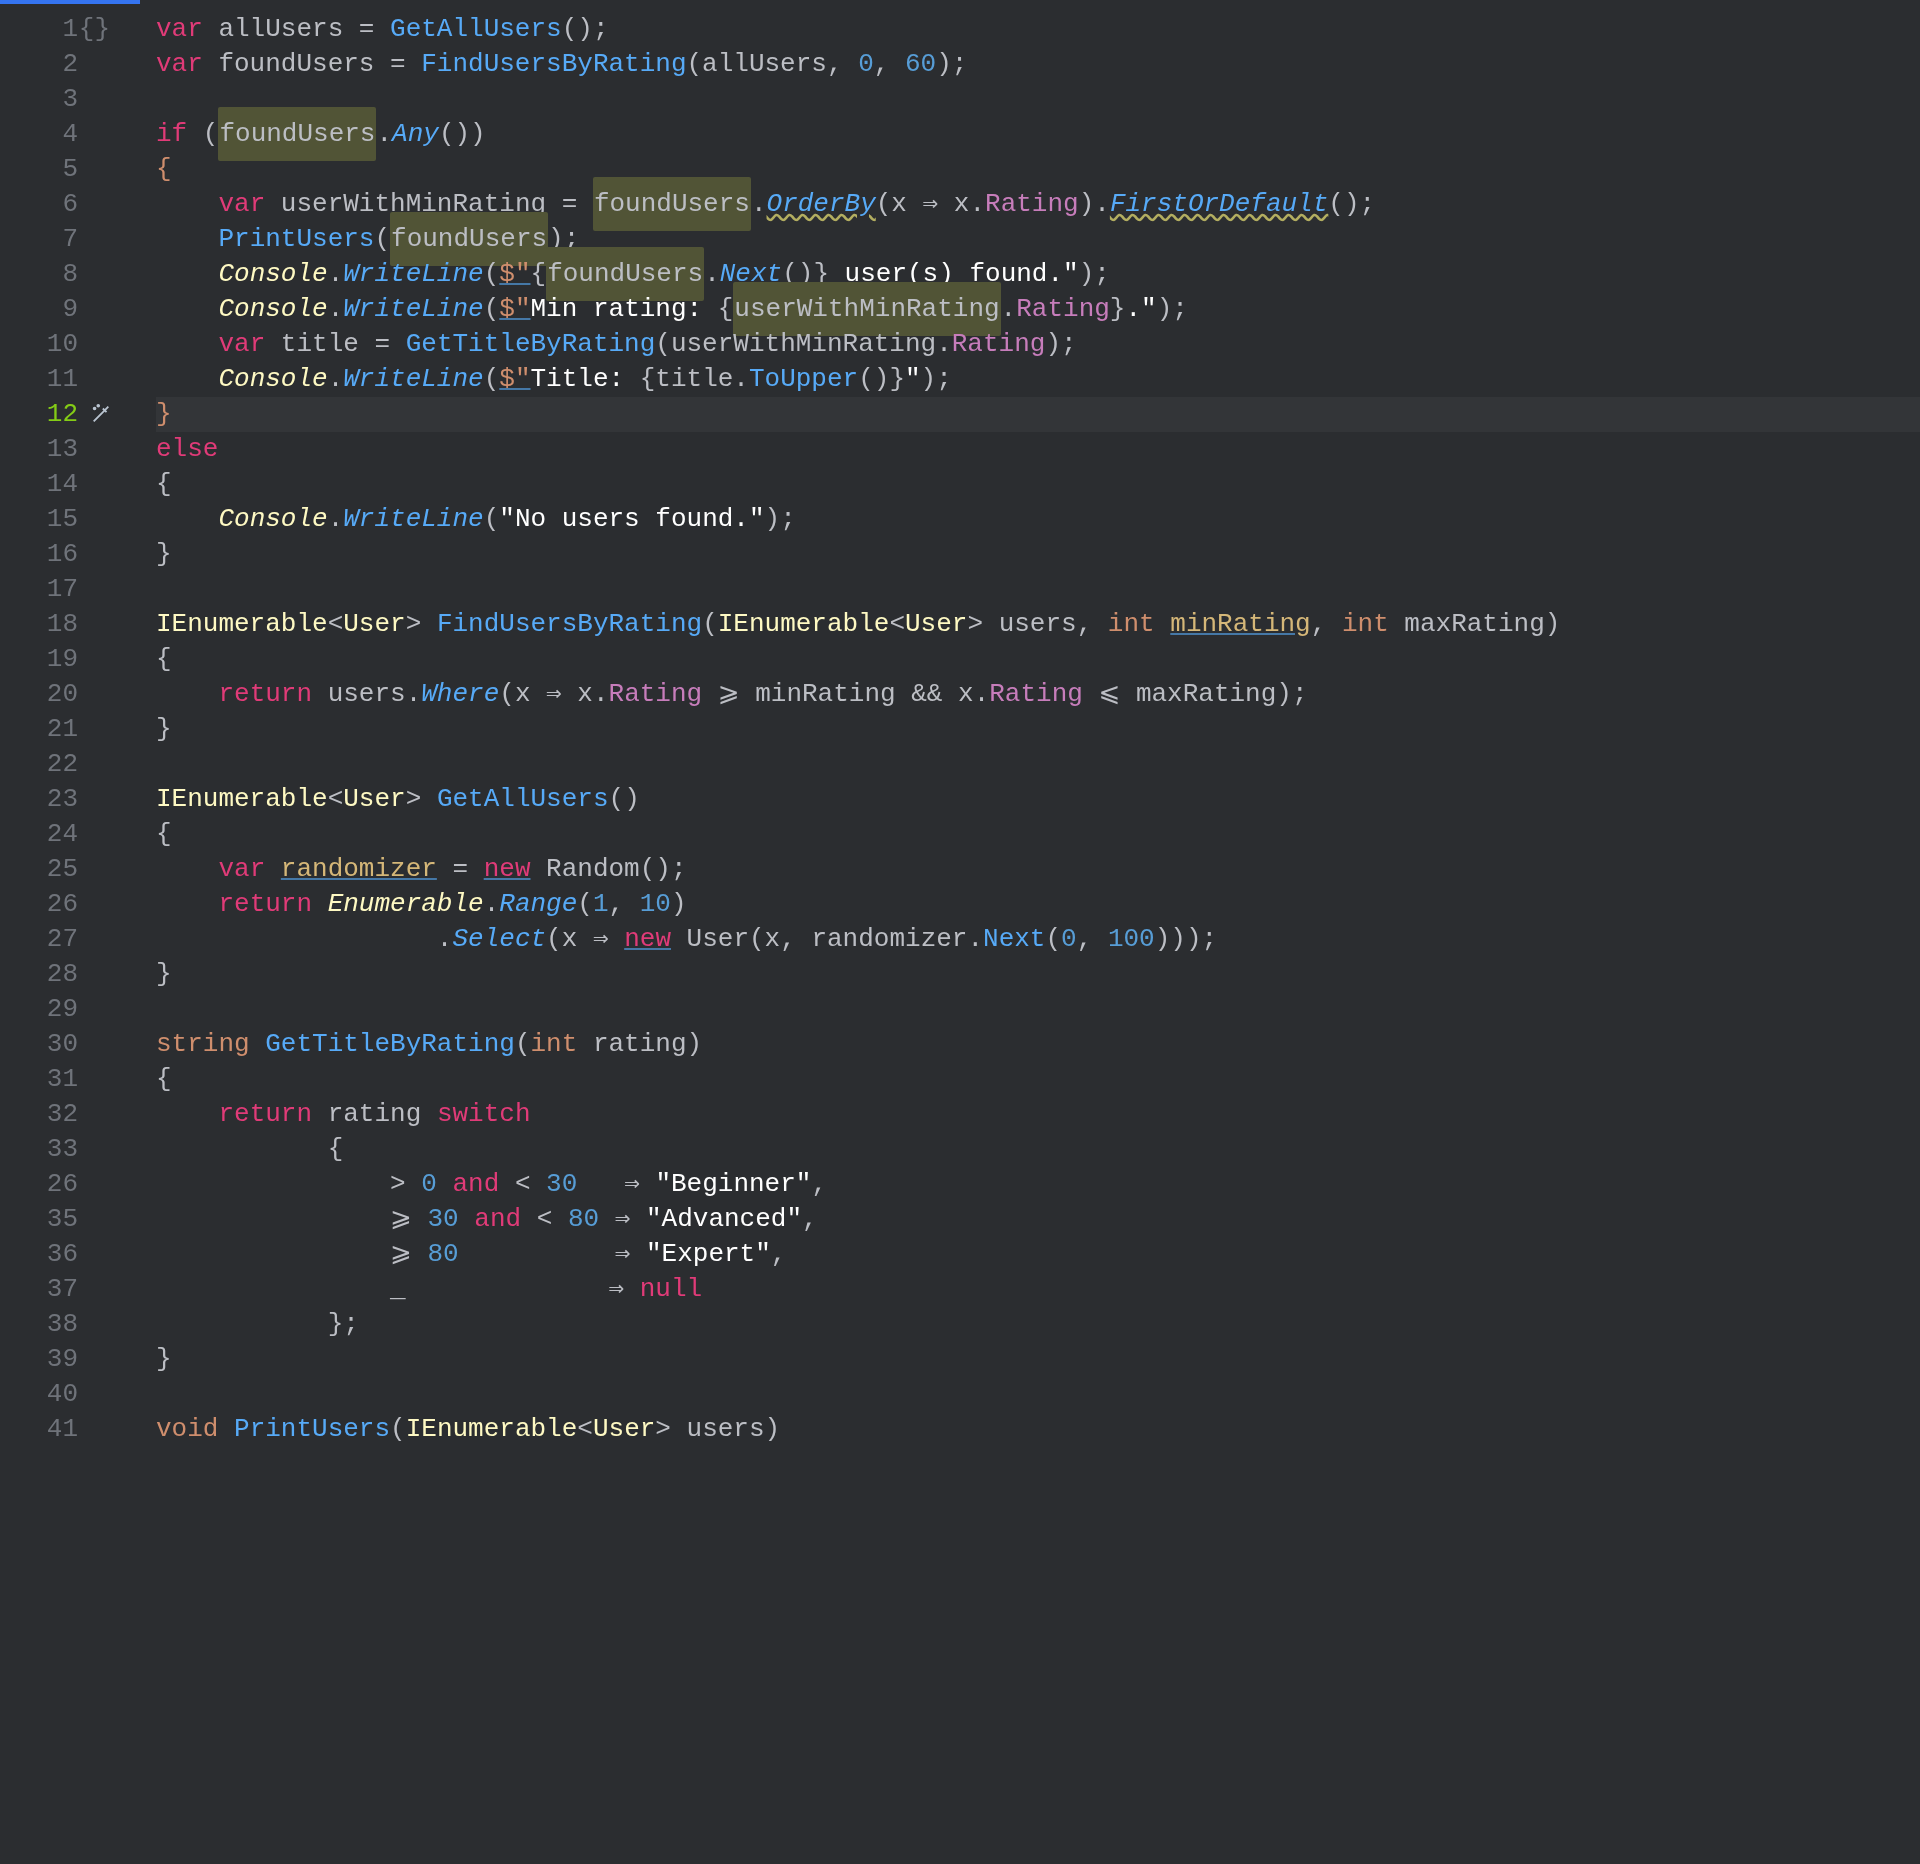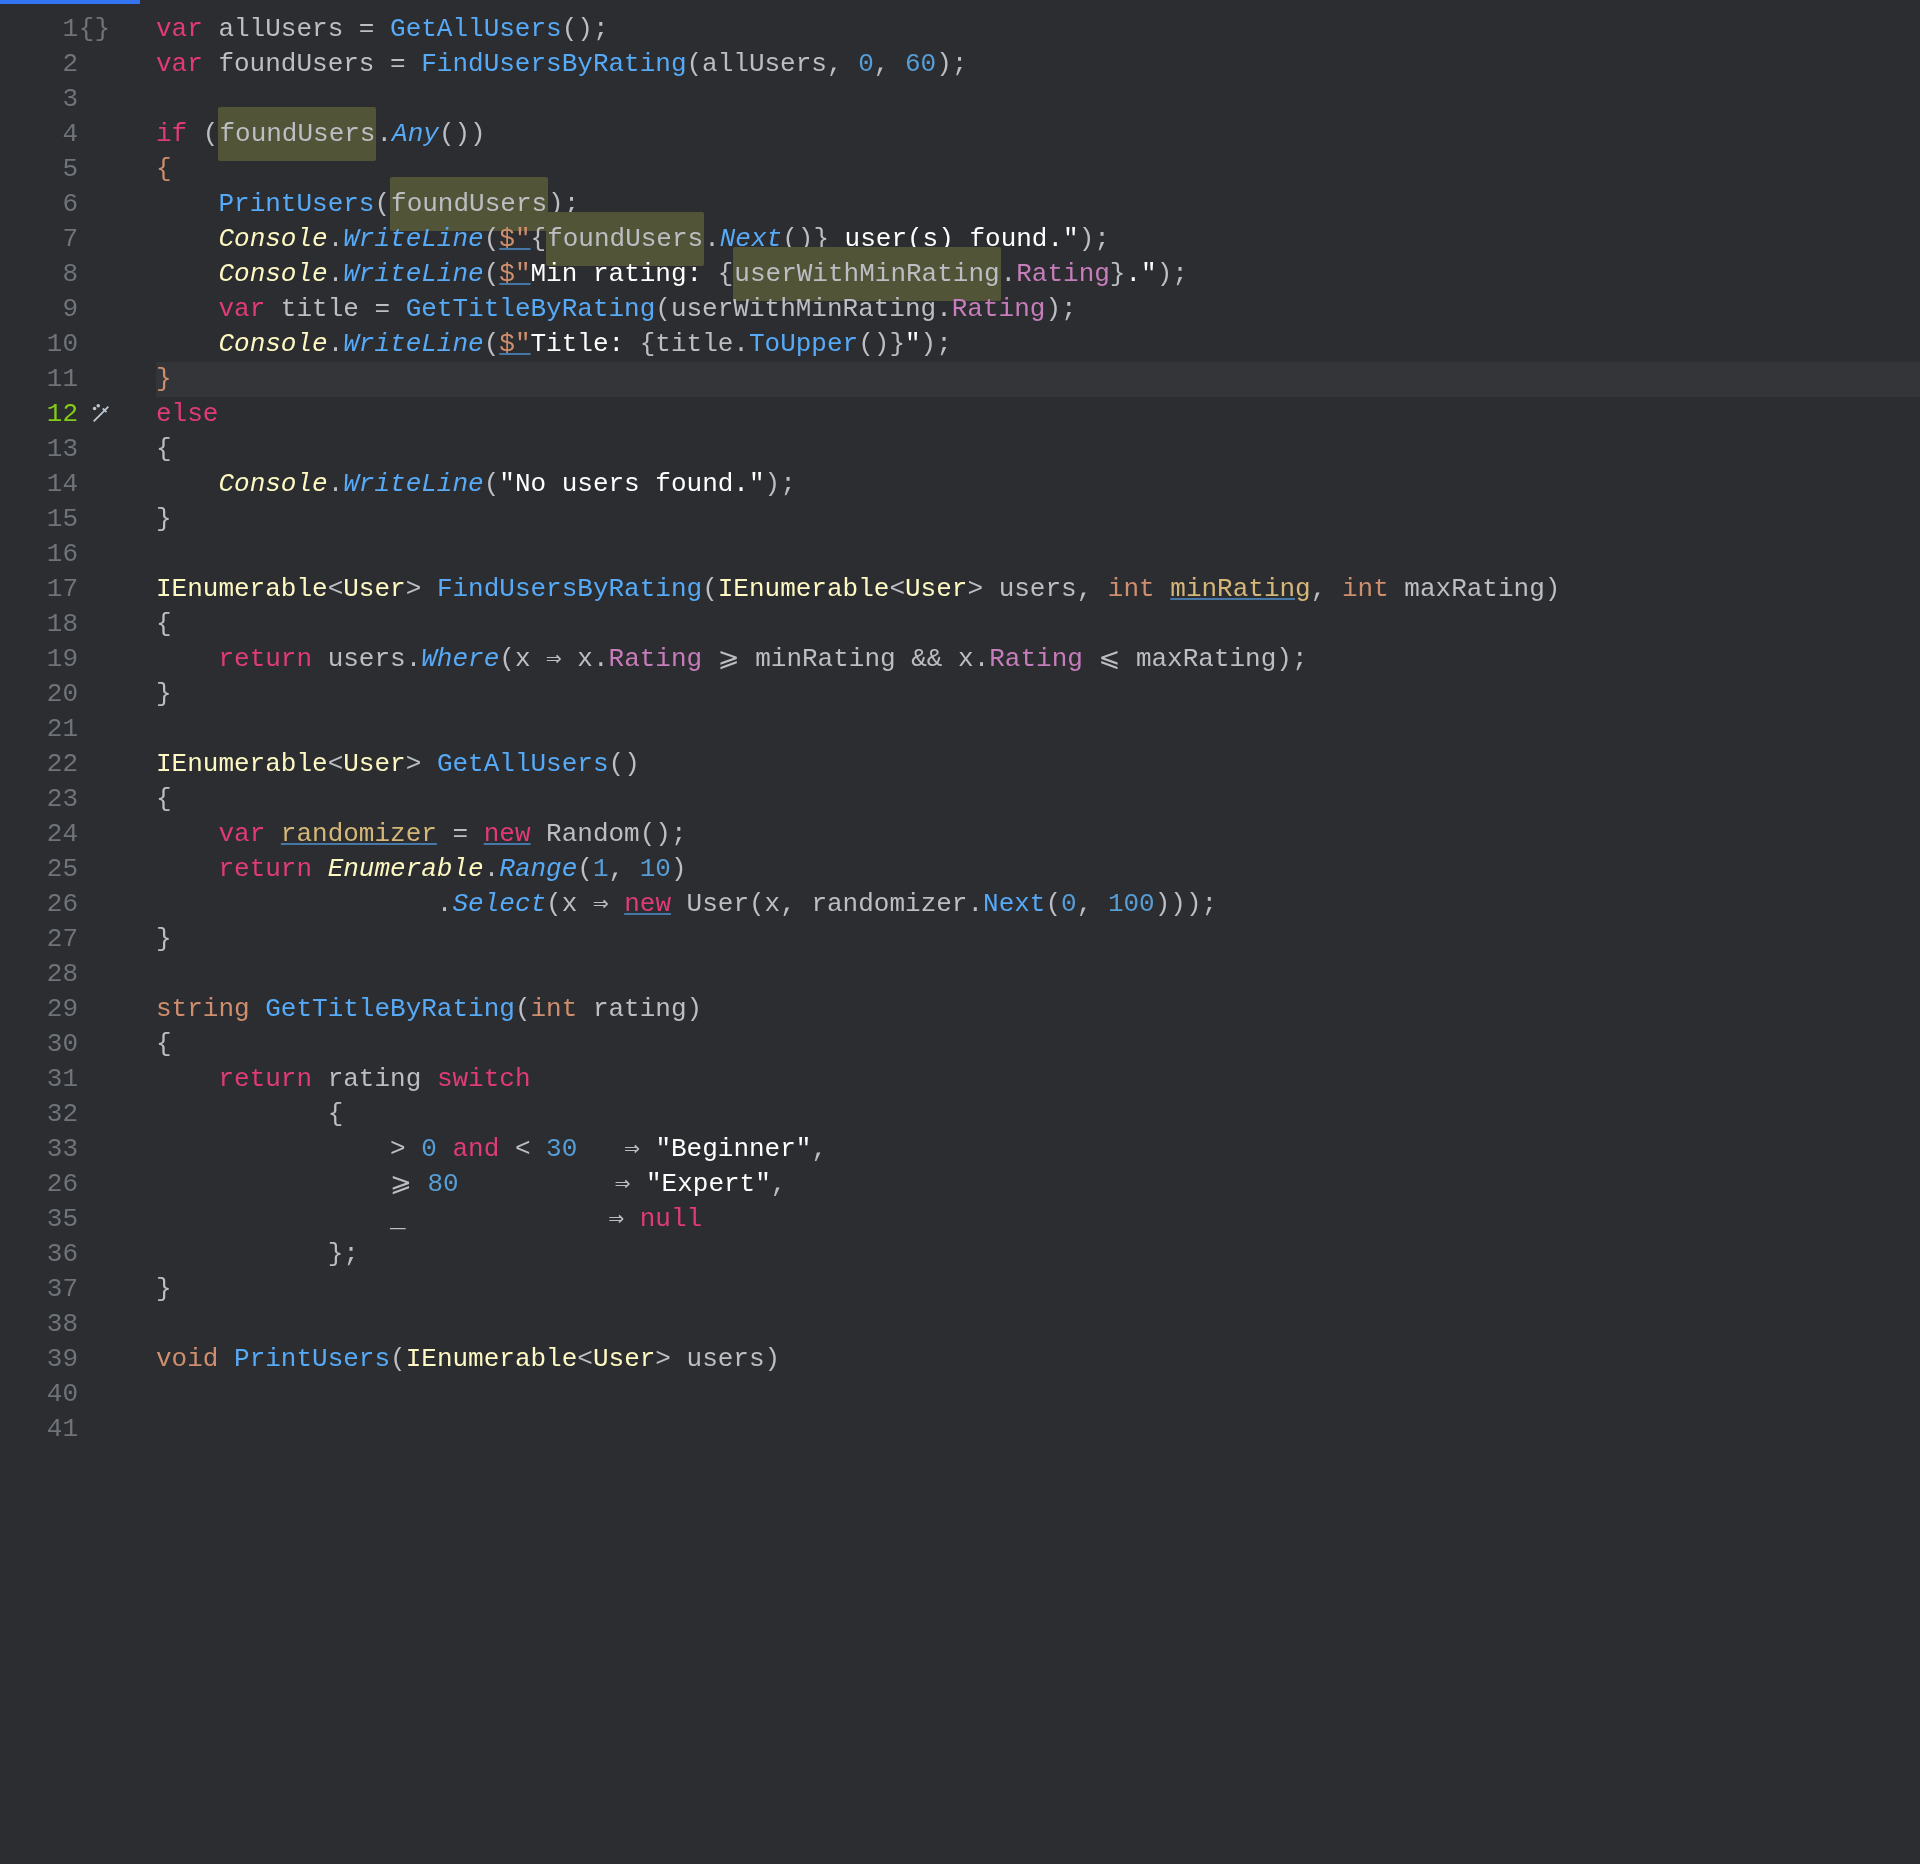--- a/index.html
+++ b/index.html
@@ -89,20 +89,21 @@
     <div class="ln"><span>40</span></div>
     <div class="ln"><span>41</span></div>
   </div>
 
   <div class="code">
 <div class="row"><span class="mg">var</span><span> allUsers = </span><span class="fn">GetAllUsers</span><span>();</span></div>
 <div class="row"><span class="mg">var</span><span> foundUsers = </span><span class="fn">FindUsersByRating</span><span>(allUsers, </span><span class="num">0</span><span>, </span><span class="num">60</span><span>);</span></div>
 <div class="row"></div>
 <div class="row"><span class="mg">if</span><span> (</span><span class="mark">foundUsers</span><span>.</span><span class="fni">Any</span><span>())</span></div>
 <div class="row"><span class="kw">{</span></div>
+<div class="row">    <span class="mg">var</span><span> userWithMinRating = </span><span class="mark">foundUsers</span><span>.</span><span class="fni und-warn">OrderBy</span><span>(x </span><span class="arrow">⇒</span><span> x.</span><span class="prop">Rating</span><span>).</span><span class="fni und-warn">FirstOrDefault</span><span>();</span></div>
 <div class="row">    <span class="fn">PrintUsers</span><span>(</span><span class="mark">foundUsers</span><span>);</span></div>
 <div class="row">    <span class="type" style="font-style:italic">Console</span><span>.</span><span class="fni">WriteLine</span><span>(</span><span class="interp und">$"</span><span>{</span><span class="mark">foundUsers</span><span>.</span><span class="fni">Next</span><span>()}</span><span class="str"> user(s) found.</span><span class="str">"</span><span>);</span></div>
 <div class="row">    <span class="type" style="font-style:italic">Console</span><span>.</span><span class="fni">WriteLine</span><span>(</span><span class="interp und">$"</span><span class="str">Min rating: </span><span>{</span><span class="mark">userWithMinRating</span><span>.</span><span class="prop">Rating</span><span>}</span><span class="str">.</span><span class="str">"</span><span>);</span></div>
 <div class="row">    <span class="mg">var</span><span> title = </span><span class="fn">GetTitleByRating</span><span>(userWithMinRating.</span><span class="prop">Rating</span><span>);</span></div>
 <div class="row">    <span class="type" style="font-style:italic">Console</span><span>.</span><span class="fni">WriteLine</span><span>(</span><span class="interp und">$"</span><span class="str">Title: </span><span>{title.</span><span class="fn">ToUpper</span><span>()}</span><span class="str">"</span><span>);</span></div>
 <div class="row hl-line"><span class="kw">}</span></div>
 <div class="row"><span class="mg">else</span></div>
 <div class="row"><span>{</span></div>
 <div class="row">    <span class="type" style="font-style:italic">Console</span><span>.</span><span class="fni">WriteLine</span><span>(</span><span class="str">"No users found."</span><span>);</span></div>
 <div class="row"><span>}</span></div>
@@ -117,20 +118,21 @@
 <div class="row">    <span class="mg">var</span><span> </span><span class="param und">randomizer</span><span> = </span><span class="mg und">new</span><span> Random();</span></div>
 <div class="row">    <span class="mg">return</span><span> </span><span class="type" style="font-style:italic">Enumerable</span><span>.</span><span class="fni">Range</span><span>(</span><span class="num">1</span><span>, </span><span class="num">10</span><span>)</span></div>
 <div class="row"><span>                  </span><span>.</span><span class="fni">Select</span><span>(x </span><span class="arrow">⇒</span><span> </span><span class="mg und">new</span><span> User(x, randomizer.</span><span class="fn">Next</span><span>(</span><span class="num">0</span><span>, </span><span class="num">100</span><span>)));</span></div>
 <div class="row"><span>}</span></div>
 <div class="row"></div>
 <div class="row"><span class="kw">string</span><span> </span><span class="fn">GetTitleByRating</span><span>(</span><span class="kw">int</span><span> rating)</span></div>
 <div class="row"><span>{</span></div>
 <div class="row">    <span class="mg">return</span><span> rating </span><span class="mg">switch</span></div>
 <div class="row">           <span>{</span></div>
 <div class="row">               <span>&gt; </span><span class="num">0</span><span> </span><span class="mg">and</span><span> &lt; </span><span class="num">30</span><span>   </span><span class="arrow">⇒</span><span> </span><span class="str">"Beginner"</span><span>,</span></div>
+<div class="row">               <span>⩾</span><span> </span><span class="num">30</span><span> </span><span class="mg">and</span><span> &lt; </span><span class="num">80</span><span> </span><span class="arrow">⇒</span><span> </span><span class="str">"Advanced"</span><span>,</span></div>
 <div class="row">               <span>⩾</span><span> </span><span class="num">80</span><span>          </span><span class="arrow">⇒</span><span> </span><span class="str">"Expert"</span><span>,</span></div>
 <div class="row">               <span>_</span><span>             </span><span class="arrow">⇒</span><span> </span><span class="mg">null</span></div>
 <div class="row">           <span>};</span></div>
 <div class="row"><span>}</span></div>
 <div class="row"></div>
 <div class="row"><span class="kw">void</span><span> </span><span class="fn">PrintUsers</span><span>(</span><span class="type">IEnumerable</span><span>&lt;</span><span class="type">User</span><span>&gt;</span><span> users)</span></div>
   </div>
 </div>
 
 </body></html>

